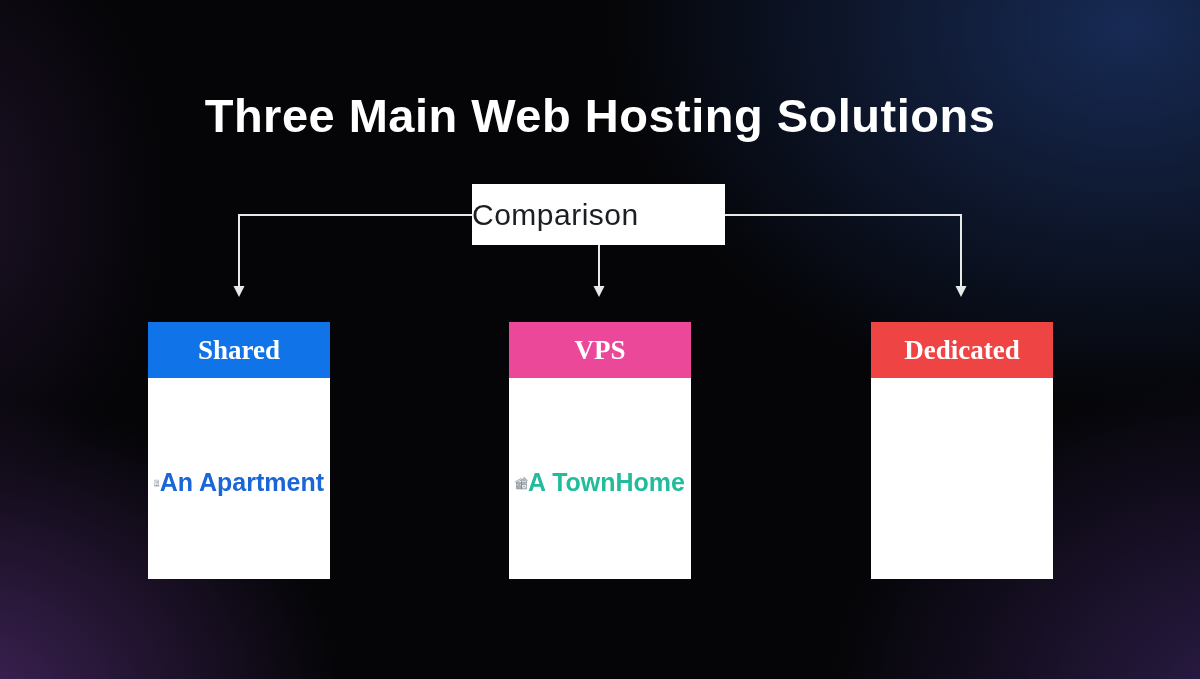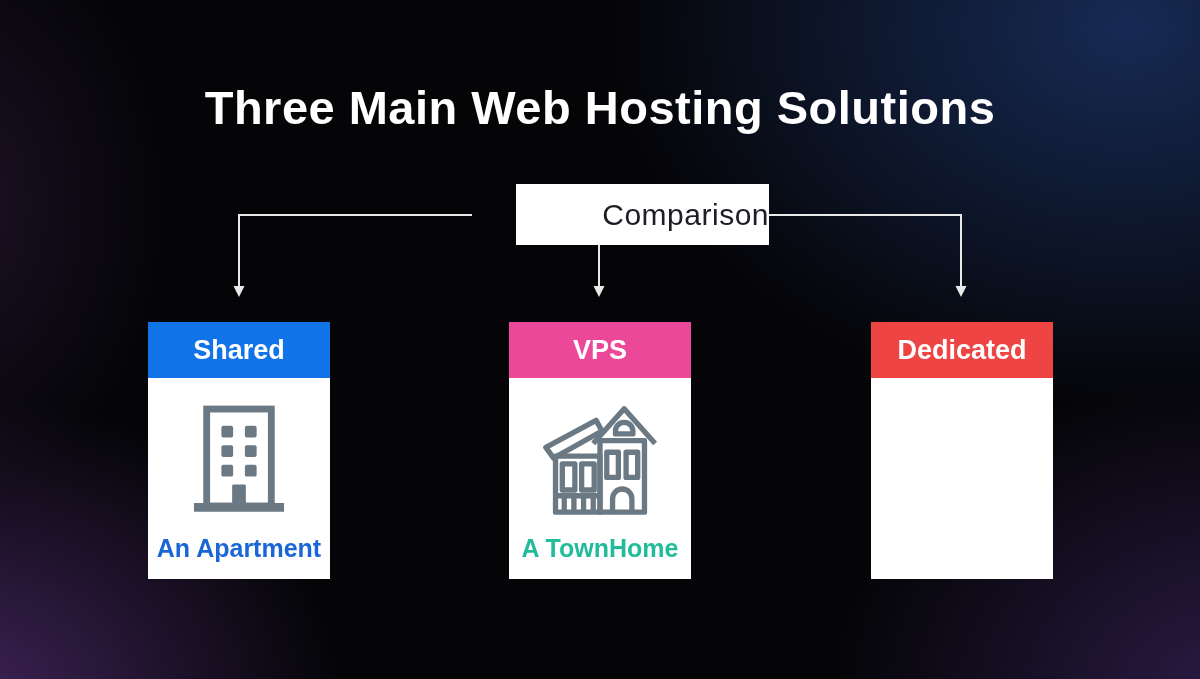--- a/index.html
+++ b/index.html
@@ -15,21 +15,21 @@
       radial-gradient(ellipse 760px 560px at 94% 4%,  rgba(24, 44, 88, 0.95), rgba(24, 44, 88, 0) 68%),
       radial-gradient(ellipse 520px 430px at -3% 104%, rgba(66, 37, 92, 0.95), rgba(66, 37, 92, 0) 72%),
       radial-gradient(ellipse 560px 450px at 103% 103%, rgba(47, 30, 76, 0.9),  rgba(47, 30, 76, 0) 72%),
       radial-gradient(ellipse 300px 420px at -4% 30%,  rgba(48, 27, 62, 0.55), rgba(48, 27, 62, 0) 70%),
       #050508;
   }
 
   .title {
     position: absolute;
     left: 0; right: 0;
-    top: 80px;
+    top: 88px;
     text-align: center;
     color: #ffffff;
     font-size: 47px;
     font-weight: 700;
     letter-spacing: 0.5px;
   }
 
   .connectors {
     position: absolute;
     left: 0; top: 0;
@@ -39,26 +39,25 @@
 
   .comparison-box {
     position: absolute;
     left: 472px;
     top: 184px;
     width: 253px;
     height: 61px;
     background: #ffffff;
     display: flex;
     align-items: center;
-    justify-content: flex-end;
+    justify-content: flex-start;
     font-size: 30px;
     font-weight: 400;
     color: #1b1e24;
     letter-spacing: 0.5px;
-    margin-left: 44px;
   }
 
   .card {
     position: absolute;
     top: 322px;
     width: 182px;
     height: 257px;
     background: #ffffff;
     display: flex;
     flex-direction: column;
@@ -69,26 +68,27 @@
 
   .card-header {
     height: 56px;
     flex: 0 0 56px;
     display: flex;
     align-items: center;
     justify-content: center;
     color: #ffffff;
     font-size: 27px;
     font-weight: 700;
+    font-family: Liberation Serif, serif;
   }
 
   .card-body {
     flex: 1 1 auto;
     display: flex;
-    flex-direction: column;
+    flex-direction: row;
     align-items: center;
     justify-content: space-between;
     padding: 24px 6px 16px 6px;
   }
 
   .card-icon { display: block; }
 
   .card-label {
     font-size: 25px;
     font-weight: 700;

